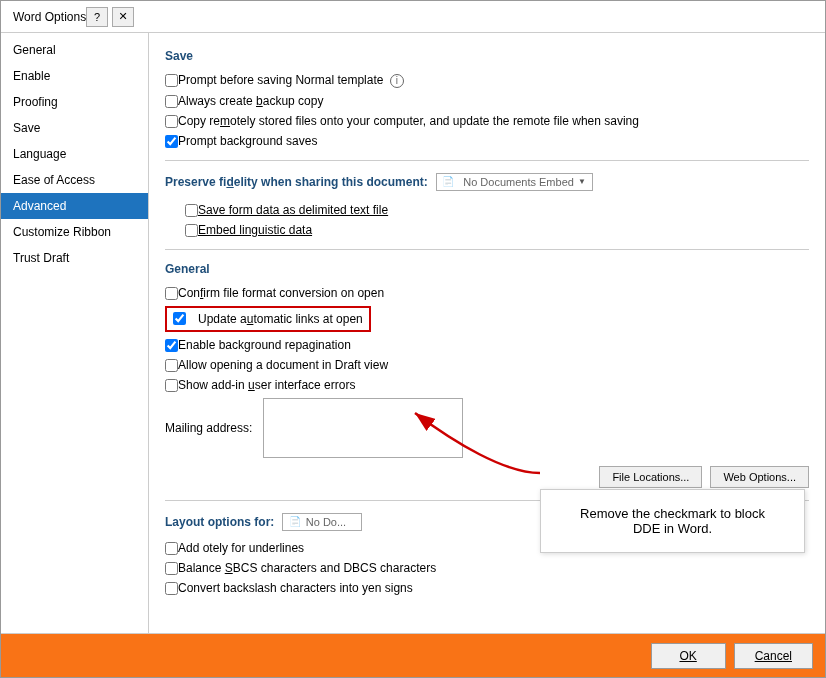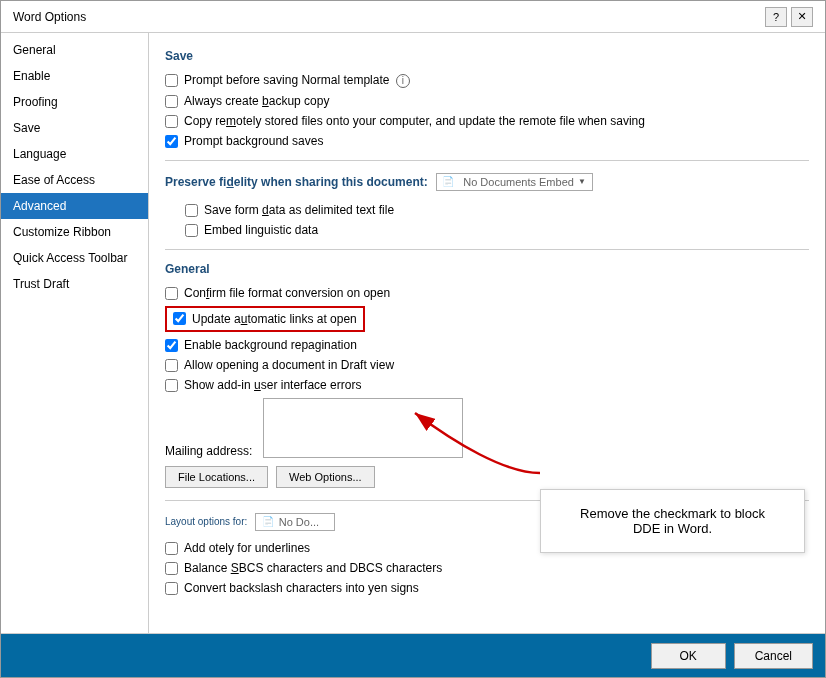--- a/index.html
+++ b/index.html
@@ -13,21 +13,20 @@
       box-shadow: 2px 2px 10px rgba(0,0,0,0.3);
       display: flex;
       flex-direction: column;
     }
     
     .title-bar {
       background: #ffffff;
       padding: 8px 12px;
       display: flex;
       align-items: center;
-      justify-content: space-between;
       border-bottom: 1px solid #ccc;
       height: 32px;
     }
     
     .title-bar-text {
       font-size: 12px;
       color: #000;
     }
     
     .title-bar-controls {
@@ -93,21 +92,20 @@
       border: none;
       border-top: 1px solid #ccc;
       margin: 12px 0;
     }
     
     
     .checkbox-row {
       display: flex;
       align-items: flex-start;
       margin-bottom: 6px;
-      gap: 6px;
     }
     
     .checkbox-row input[type="checkbox"] {
       margin-top: 1px;
       flex-shrink: 0;
       width: 13px;
       height: 13px;
     }
     
     .checkbox-label {
@@ -146,37 +144,38 @@
     }
     
     .preserve-dropdown-arrow {
       font-size: 8px;
       color: #555;
       margin-left: auto;
     }
     
     .indented {
       padding-left: 20px;
+      text-decoration: underline;
     }
     
     
     .highlight-box {
       border: 2px solid #cc0000;
       padding: 4px 6px;
       display: inline-flex;
       align-items: center;
-      gap: 6px;
+      gap: 12px;
       margin-bottom: 6px;
       background: #fff;
     }
     
     
     .mailing-row {
       display: flex;
-      align-items: flex-end;
+      align-items: center;
       margin-bottom: 8px;
       gap: 8px;
     }
     
     .mailing-label {
       font-size: 12px;
       min-width: 90px;
     }
     
     .mailing-textarea {
@@ -185,66 +184,68 @@
       border: 1px solid #aaa;
       font-size: 11px;
       resize: none;
     }
     
     
     .buttons-row {
       display: flex;
       gap: 8px;
       margin-bottom: 12px;
+      justify-content: flex-end;
     }
     
     .options-btn {
       padding: 4px 12px;
       border: 1px solid #aaa;
       background: #f0f0f0;
       font-size: 11px;
       cursor: pointer;
       color: #000;
     }
     
     
     .layout-row {
       display: flex;
       align-items: center;
       gap: 8px;
       margin-bottom: 10px;
     }
     
     .layout-label {
-      font-size: 10px;
-      font-weight: 400;
+      font-size: 12px;
+      font-weight: 700;
       color: #1f4e79;
     }
     
     .layout-dropdown {
       display: flex;
       align-items: center;
       border: 1px solid #aaa;
       background: #fff;
       padding: 2px 6px;
       font-size: 11px;
       color: #666;
       min-width: 80px;
     }
     
     
     .bottom-bar {
-      background: #0369a1;
+      background: #f97316;
       padding: 8px 12px;
       display: flex;
       justify-content: flex-end;
       align-items: center;
       gap: 8px;
       border-top: 1px solid #ccc;
       height: 44px;
+      text-decoration: underline;
     }
     
     .bottom-btn {
       padding: 5px 20px;
       border: 1px solid #999;
       font-size: 12px;
       cursor: pointer;
       min-width: 75px;
       text-align: center;
     }
@@ -293,21 +294,20 @@
 
     <div class="sidebar">
       <div class="sidebar-item">General</div>
       <div class="sidebar-item">Enable</div>
       <div class="sidebar-item">Proofing</div>
       <div class="sidebar-item">Save</div>
       <div class="sidebar-item">Language</div>
       <div class="sidebar-item">Ease of Access</div>
       <div class="sidebar-item active">Advanced</div>
       <div class="sidebar-item">Customize Ribbon</div>
-      <div class="sidebar-item">Quick Access Toolbar</div>
       <div class="sidebar-item">Trust Draft</div>
     </div>
 
     <div class="relative-wrapper">
       <div class="main-scroll">
         
         
         <div class="section-header">Save</div>
         
         <div class="checkbox-row">

